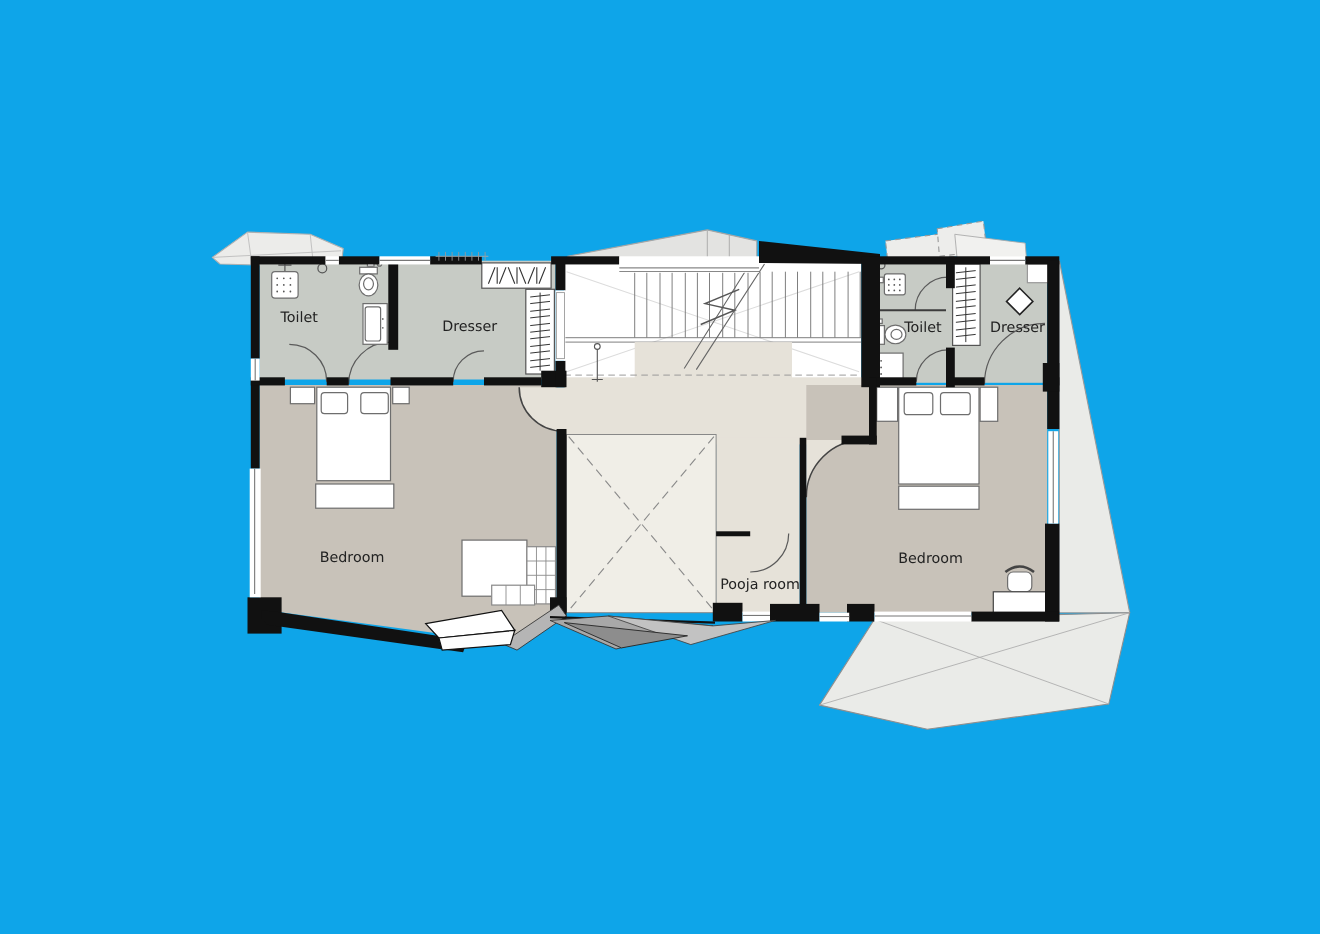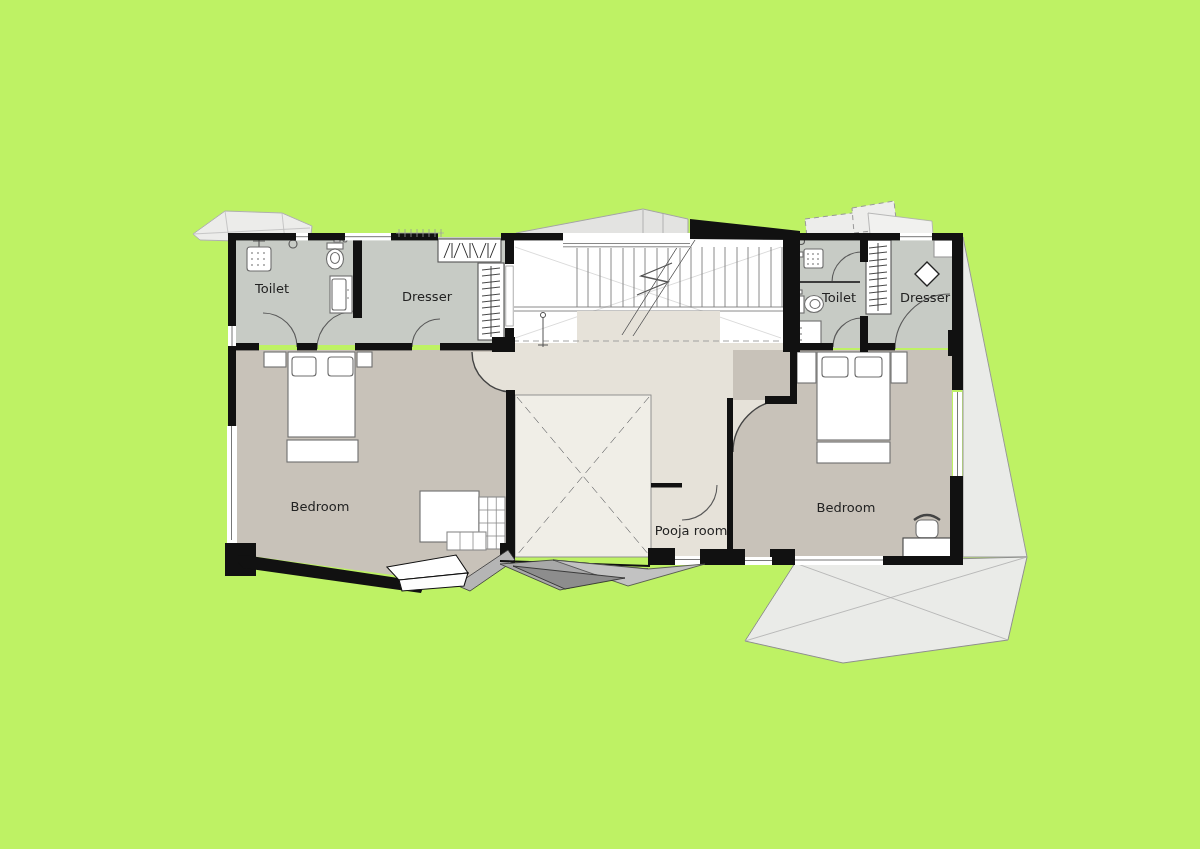--- a/index.html
+++ b/index.html
@@ -1,16 +1,16 @@
 <!DOCTYPE html>
 <html><head>
 <meta charset="utf-8">
 <style>
   html,body{margin:0;padding:0;background:#ffffff;}
-  .stage{width:1200px;height:849px;position:relative;background:#bef264;overflow:hidden;}
+  .stage{width:1200px;height:849px;position:relative;background:#0ea5e9;overflow:hidden;}
   svg{display:block;}
   text{font-family:"DejaVu Sans","Liberation Sans",sans-serif;font-size:13px;fill:#222;}
 </style>
 </head>
 <body>
 
 <div class="stage">
 <svg width="1200" height="849" viewBox="0 0 1200 849">
 
   <g stroke-linejoin="round">

